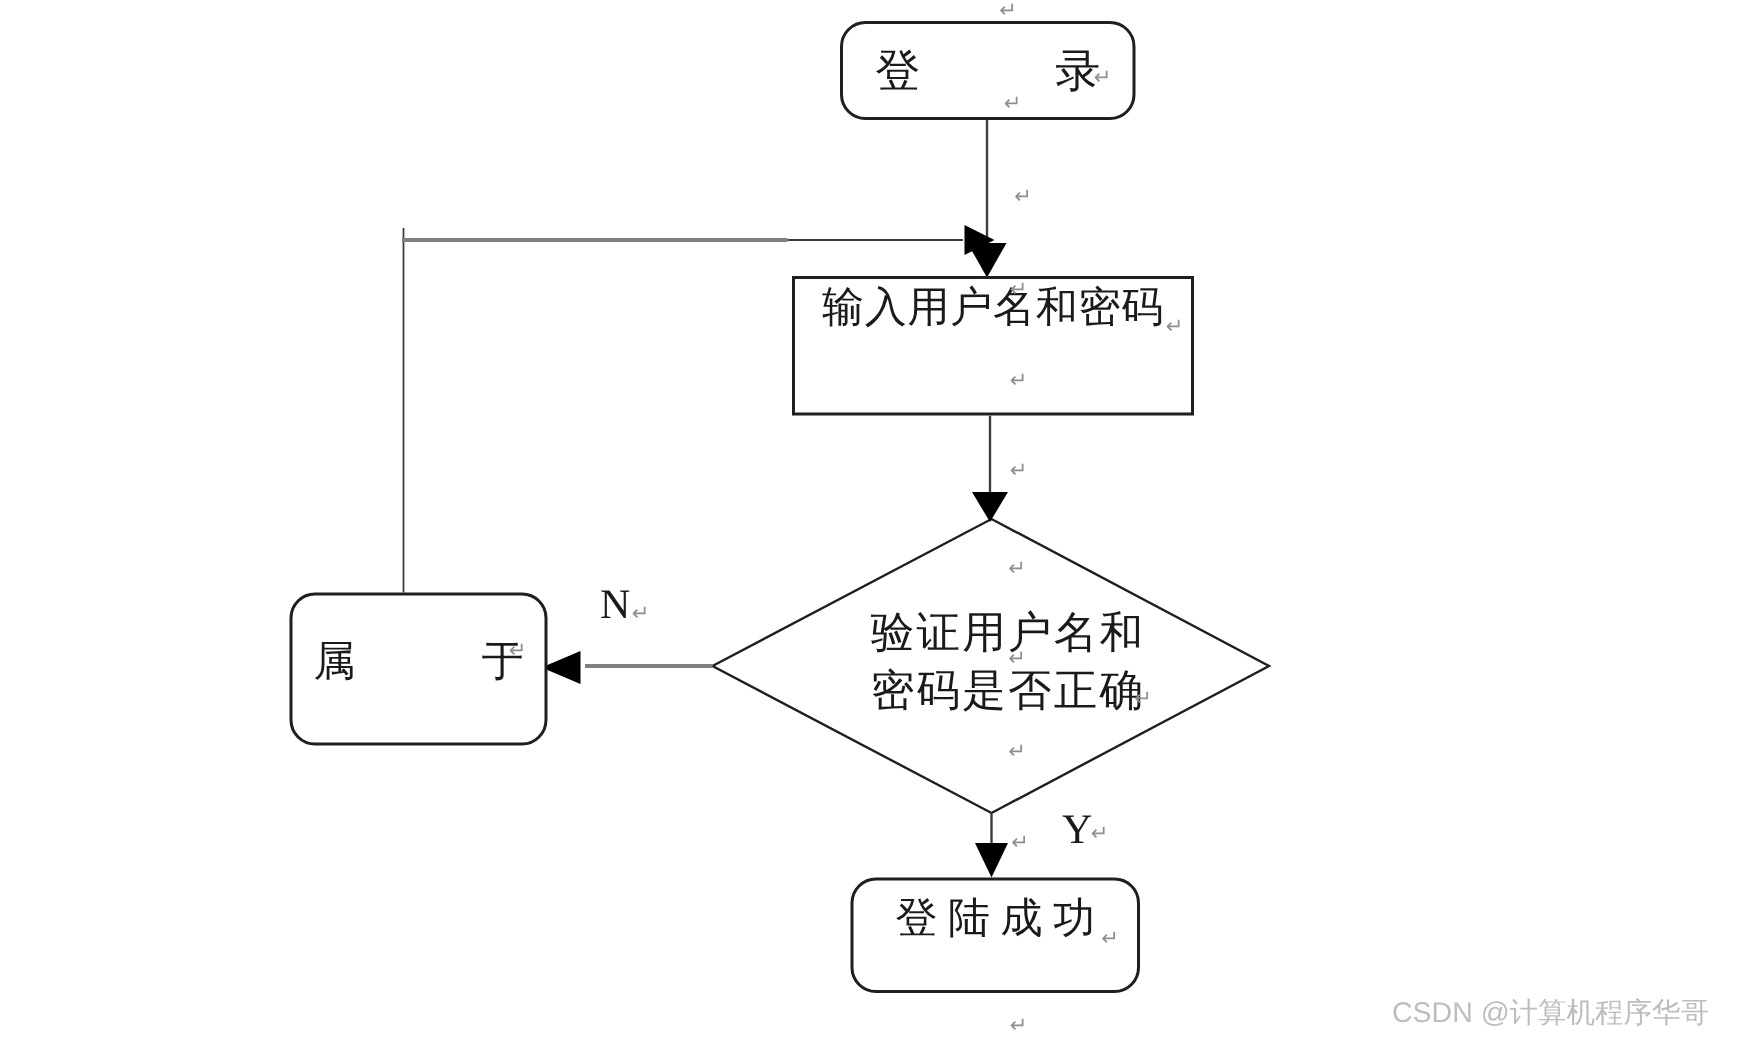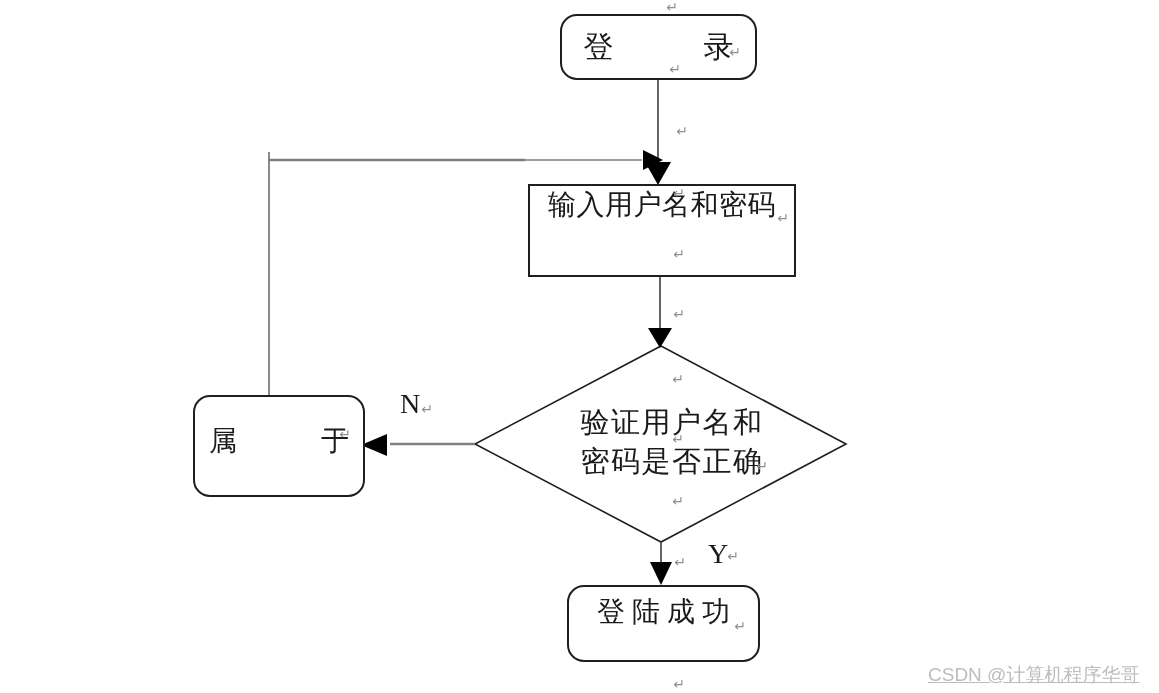--- a/index.html
+++ b/index.html
@@ -45,21 +45,21 @@
   #label-y{left:708px;top:538px;}
   .pmark{
     position:absolute;z-index:3;
     font-family:"DejaVu Sans",sans-serif;
     font-size:14px;line-height:14px;color:var(--c-mark);
     transform:translate(-50%,-50%);
   }
   #watermark{
     position:absolute;z-index:3;left:928px;top:662px;
     font-family:"Liberation Sans","DejaVu Sans",sans-serif;
-    font-size:19px;color:var(--c-watermark);white-space:pre;text-decoration:underline;
+    font-size:19px;color:var(--c-watermark);white-space:pre;
   }
 </style>
 </head>
 <body>
 
 <div class="canvas">
 
   <svg class="layer" width="1159" height="693" viewBox="0 0 1159 693">
 
     <polygon class="diamond" points="661,346 846,444 661,542 475,444"></polygon>

